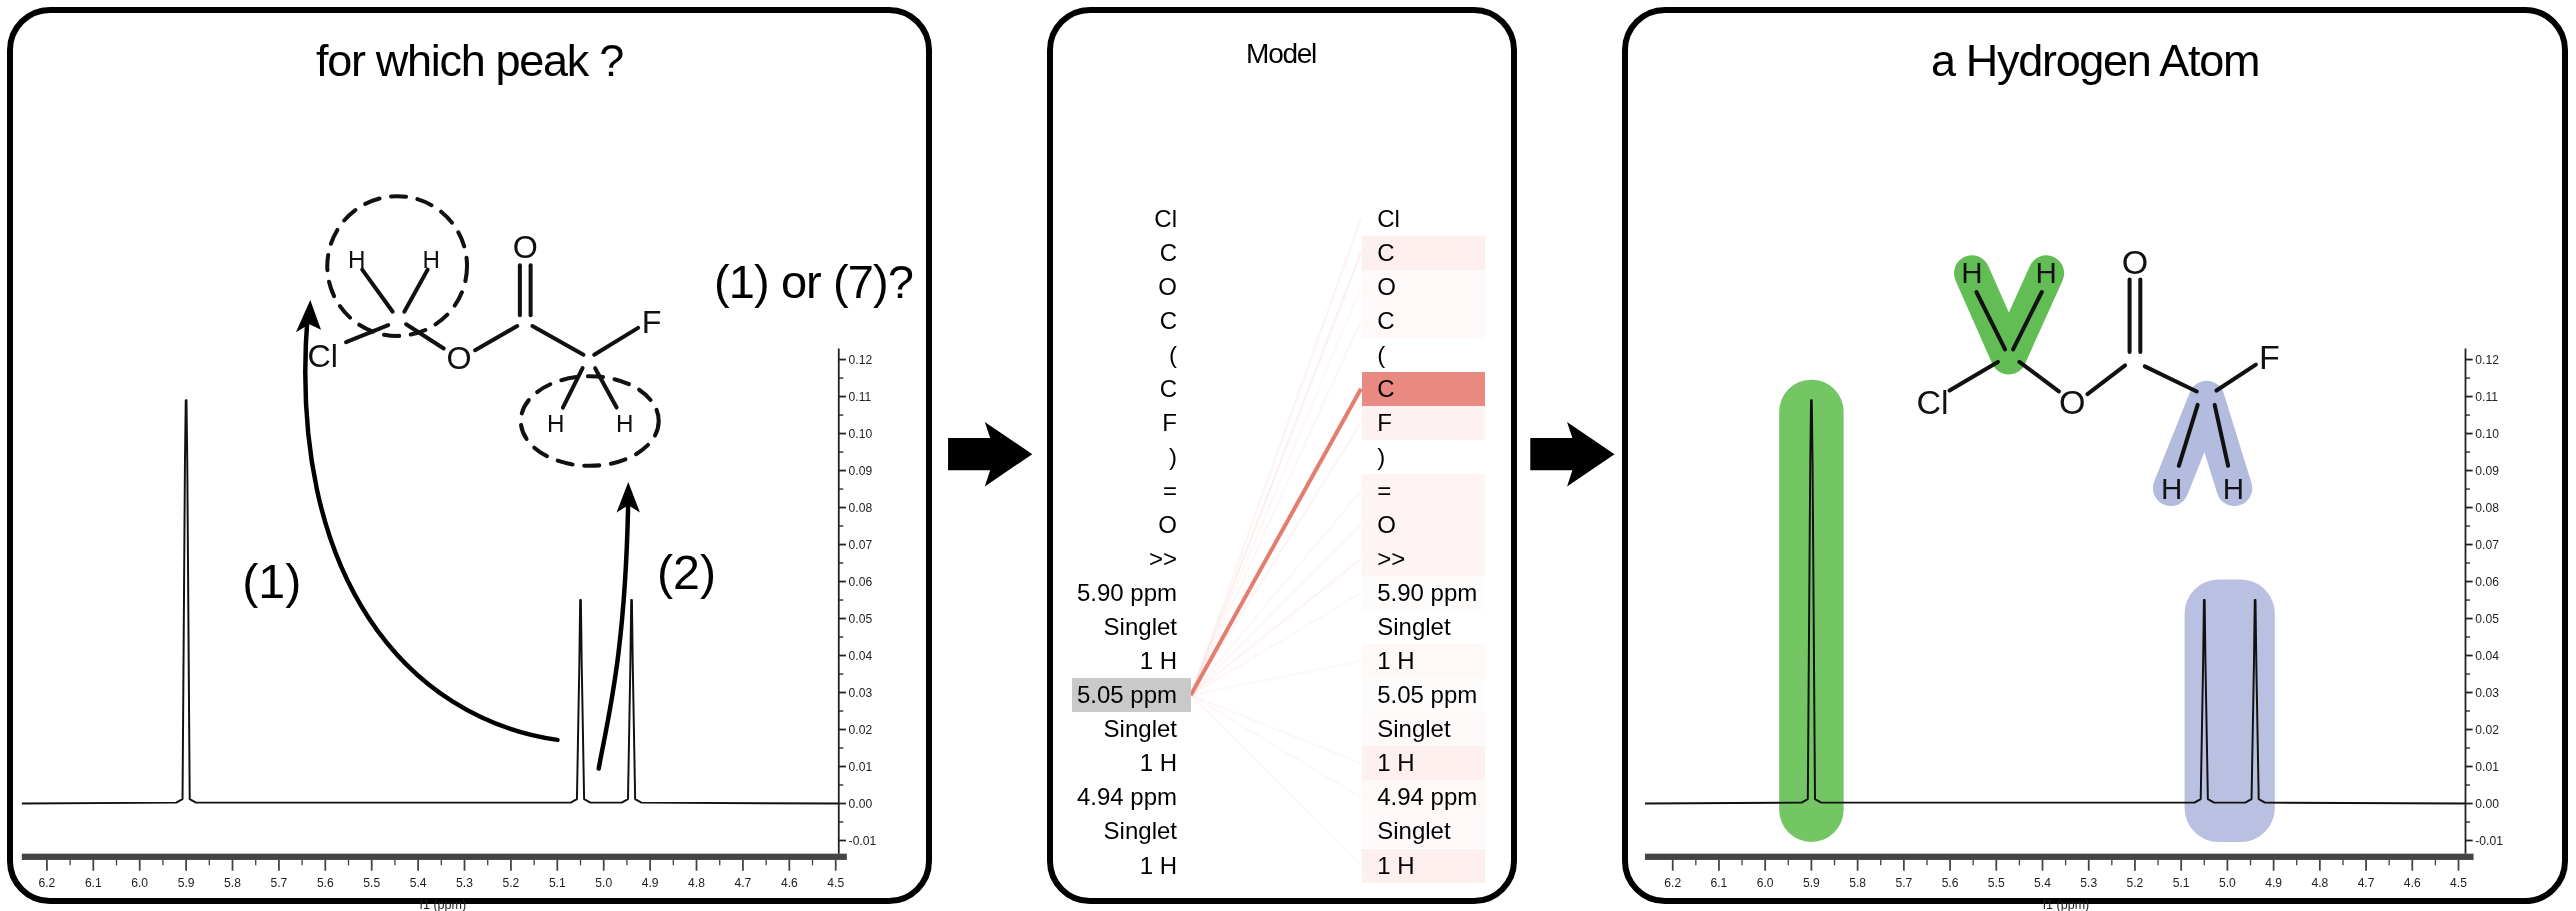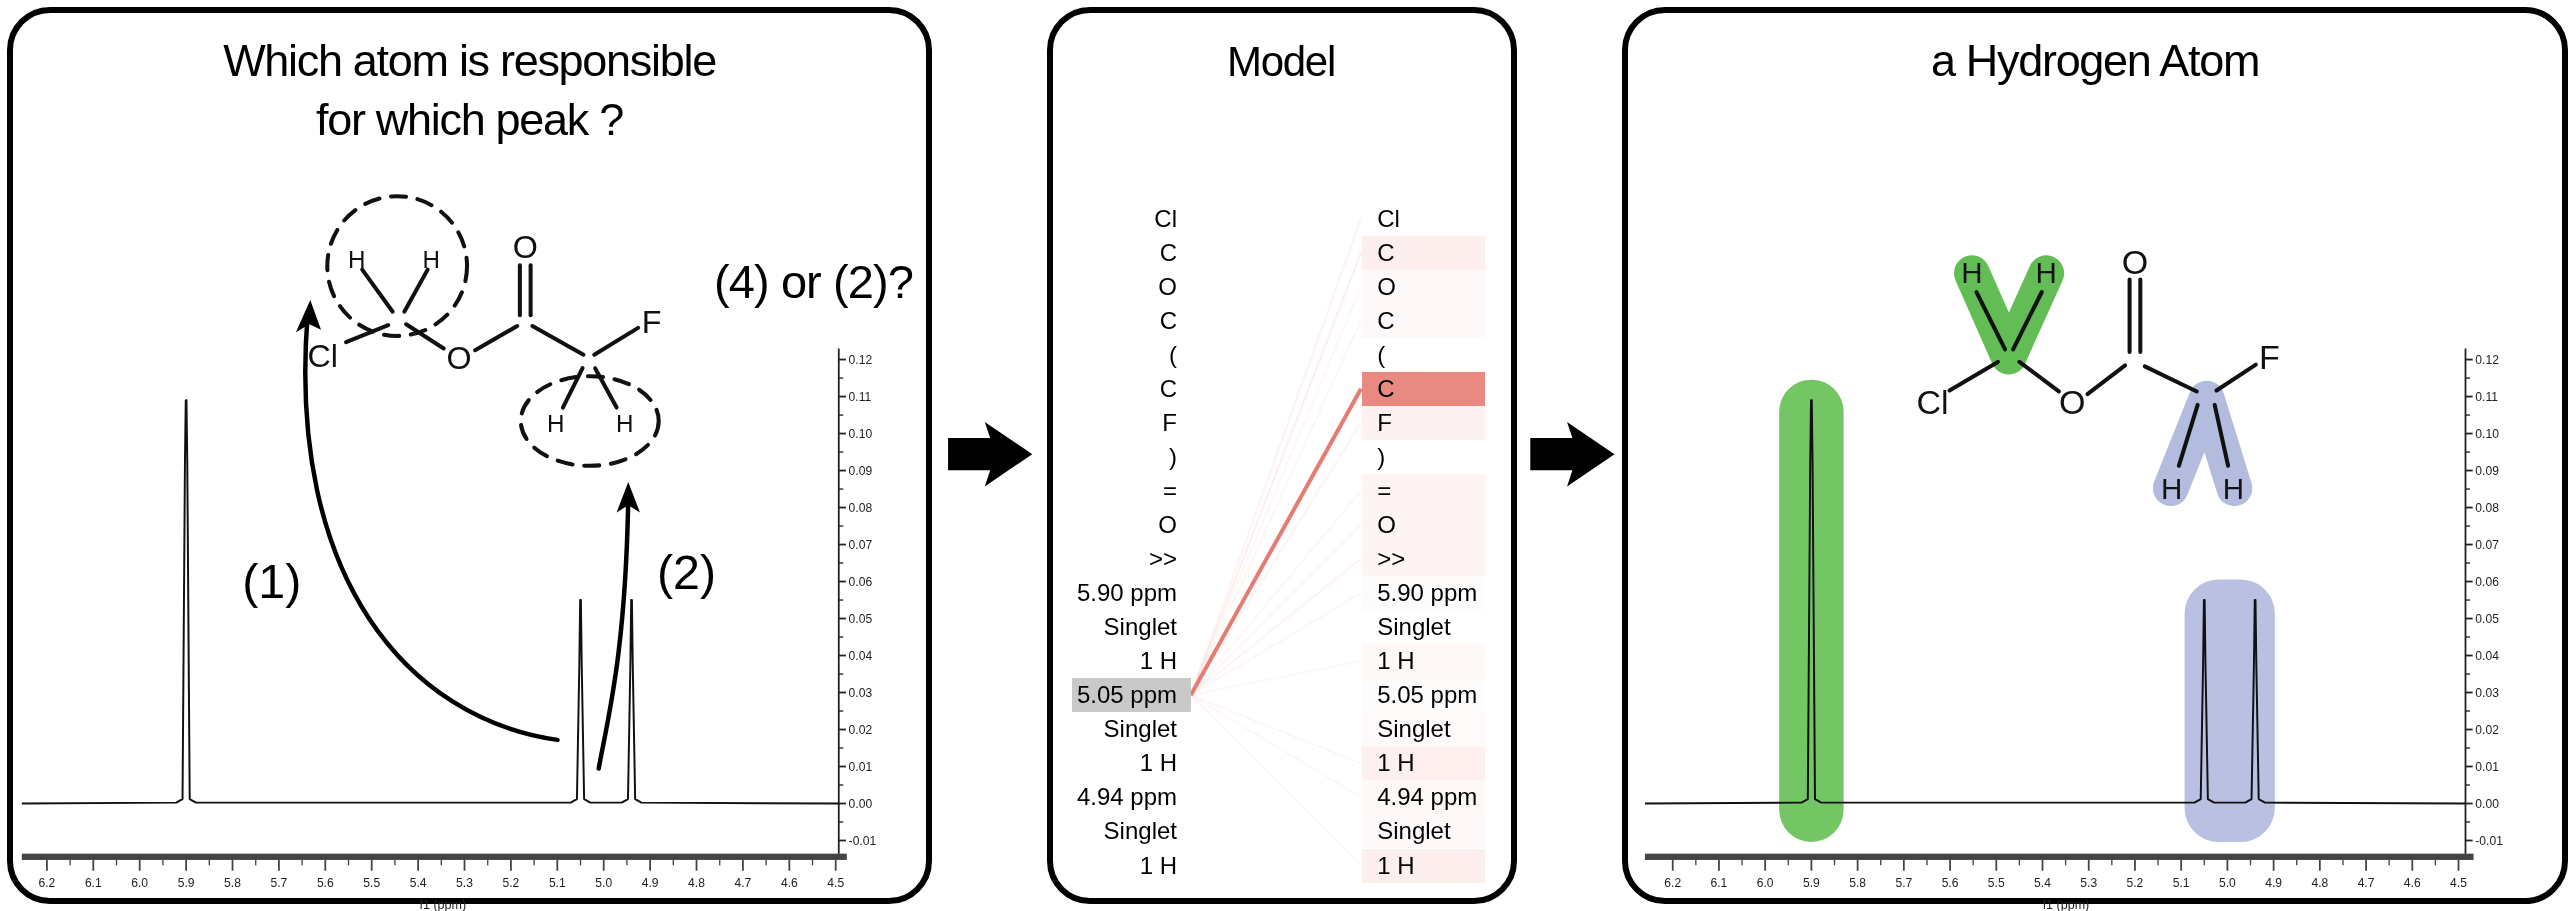--- a/index.html
+++ b/index.html
@@ -5,51 +5,50 @@
   html,body{margin:0;padding:0;background:#ffffff;}
   .canvas{position:relative;width:2576px;height:911px;background:#ffffff;
           font-family:"Liberation Sans",sans-serif;overflow:hidden;}
   .panel{position:absolute;border:6.3px solid #000;border-radius:43px;background:#fff;box-sizing:border-box;}
   #panel-left{left:7.2px;top:7.2px;width:925px;height:897px;}
   #panel-middle{left:1047px;top:7.2px;width:470px;height:897px;}
   #panel-right{left:1622px;top:7.2px;width:946px;height:897px;}
   .panel-title{position:absolute;text-align:center;color:#000;font-weight:400;
                letter-spacing:-1.3px;z-index:5;}
   #title-left{left:25px;top:30.5px;width:889px;font-size:45px;line-height:59px;}
-  #title-middle{left:1057px;top:32px;width:448px;font-size:42px;line-height:60px;}
+  #title-middle{left:1057px;top:24px;width:448px;font-size:28px;line-height:60px;}
   #title-right{left:1640px;top:30.5px;width:910px;font-size:45px;line-height:59px;}
   #question{position:absolute;left:679px;top:254px;width:269px;font-size:47px;
             letter-spacing:-0.9px;color:#000;z-index:5;text-align:center;}
   #vector-art{position:absolute;left:0;top:0;z-index:4;pointer-events:none;}
   .token-row{position:absolute;font-size:24px;color:#000;line-height:34px;height:34px;z-index:6;
              white-space:nowrap;}
   .token-left{left:1072px;width:105px;text-align:right;padding-right:14.3px;}
   .token-right{left:1362px;width:108px;text-align:left;padding-left:15.2px;}
 </style>
 </head>
 <body>
 
 <div class="canvas">
 
   <div class="panel" id="panel-left"></div>
   <div class="panel" id="panel-middle"></div>
   <div class="panel" id="panel-right"></div>
 
   <div class="panel-title" id="title-left">
-    <div>Which atom is responsible</div>
     <div>for which peak ?</div>
   </div>
   <div class="panel-title" id="title-middle">
     <div>Model</div>
   </div>
   <div class="panel-title" id="title-right">
     <div>a Hydrogen Atom</div>
   </div>
 
-  <div id="question">(4) or (2)?</div>
+  <div id="question">(1) or (7)?</div>
 
   <div id="tokens-left">
       <div class="token-row token-left" style="top: 202px;">Cl</div>
       <div class="token-row token-left" style="top: 236px;">C</div>
       <div class="token-row token-left" style="top: 270px;">O</div>
       <div class="token-row token-left" style="top: 304px;">C</div>
       <div class="token-row token-left" style="top: 338px;">(</div>
       <div class="token-row token-left" style="top: 372px;">C</div>
       <div class="token-row token-left" style="top: 406px;">F</div>
       <div class="token-row token-left" style="top: 440px;">)</div>

